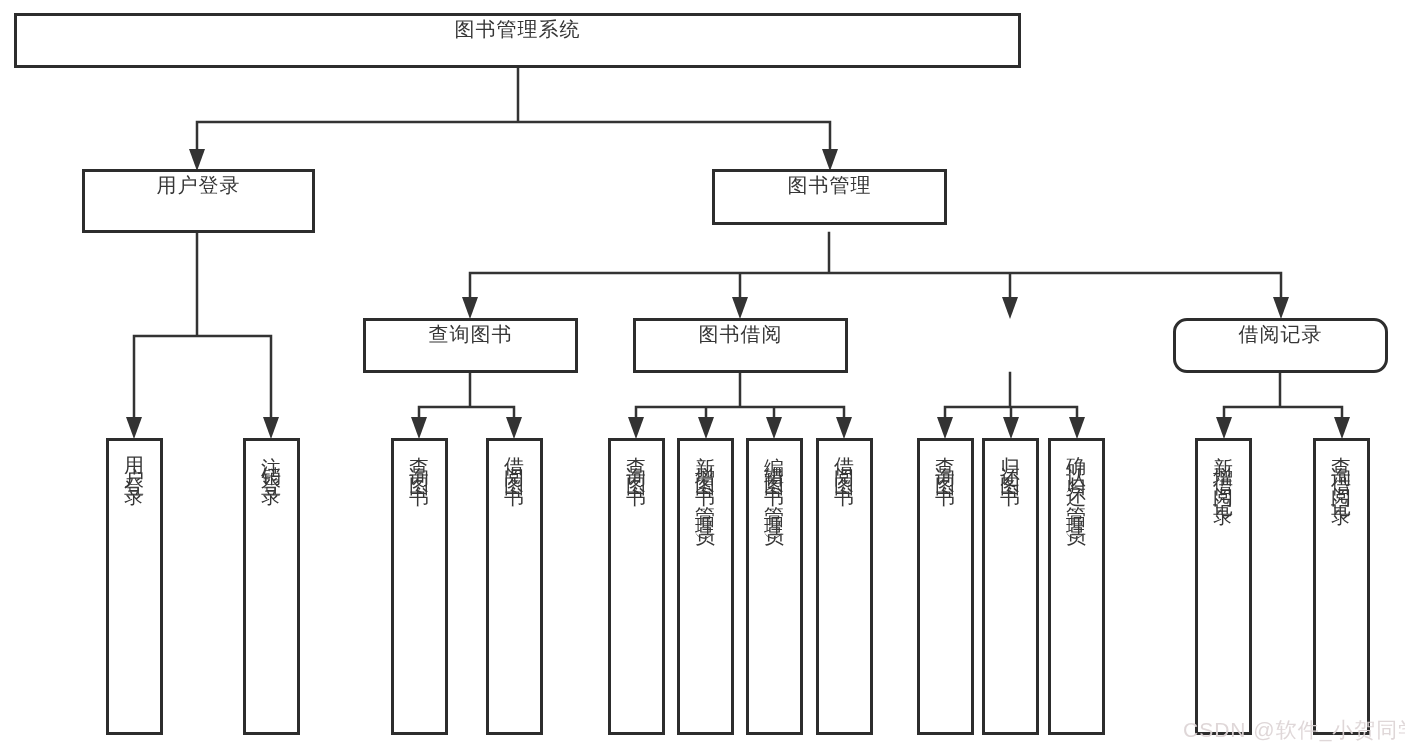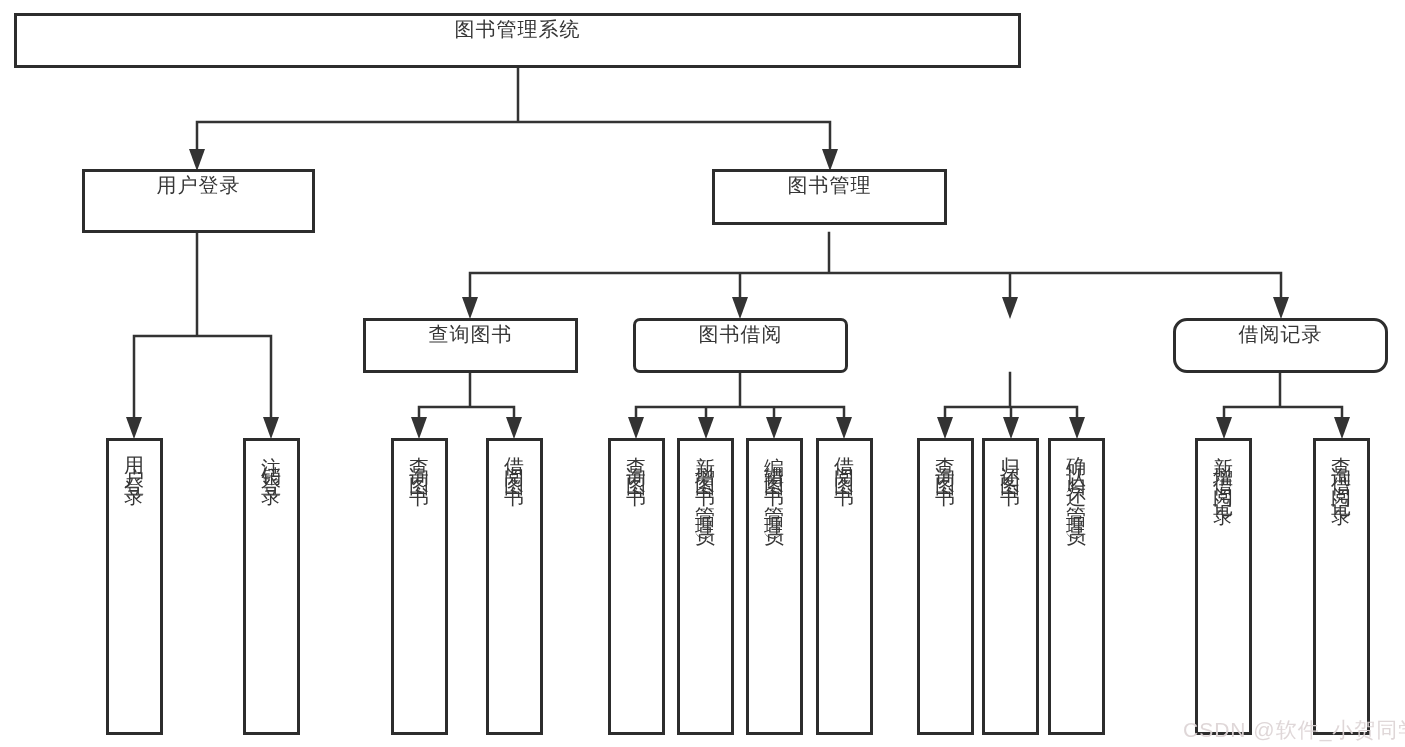--- a/index.html
+++ b/index.html
@@ -40,21 +40,21 @@
     font-size: 20px;
     letter-spacing: 10px;
     line-height: 1;
     white-space: nowrap;
   }
   
   .n-root      { left: 14px;   top: 13px;  width: 1007px; height: 55px; }
   .n-login     { left: 82px;   top: 169px; width: 233px;  height: 64px; }
   .n-mgmt      { left: 712px;  top: 169px; width: 235px;  height: 56px; }
   .n-rec       { left: 363px;  top: 318px; width: 215px;  height: 55px; }
-  .n-borrow    { left: 633px;  top: 318px; width: 215px;  height: 55px; border-radius: 7px; }
+  .n-borrow    { left: 633px;  top: 318px; width: 215px;  height: 55px; }
   .n-current   { left: 903px;  top: 318px; width: 215px;  height: 55px; }
   .n-record    { left: 1173px; top: 318px; width: 215px;  height: 55px; border-radius: 14px; }
   .leaf        { top: 438px;   width: 57px; height: 297px; }
   .lf-1  { left: 106px;  }
   .lf-2  { left: 243px;  }
   .lf-3  { left: 391px;  }
   .lf-4  { left: 486px;  }
   .lf-5  { left: 608px;  }
   .lf-6  { left: 677px;  }
   .lf-7  { left: 746px;  }

